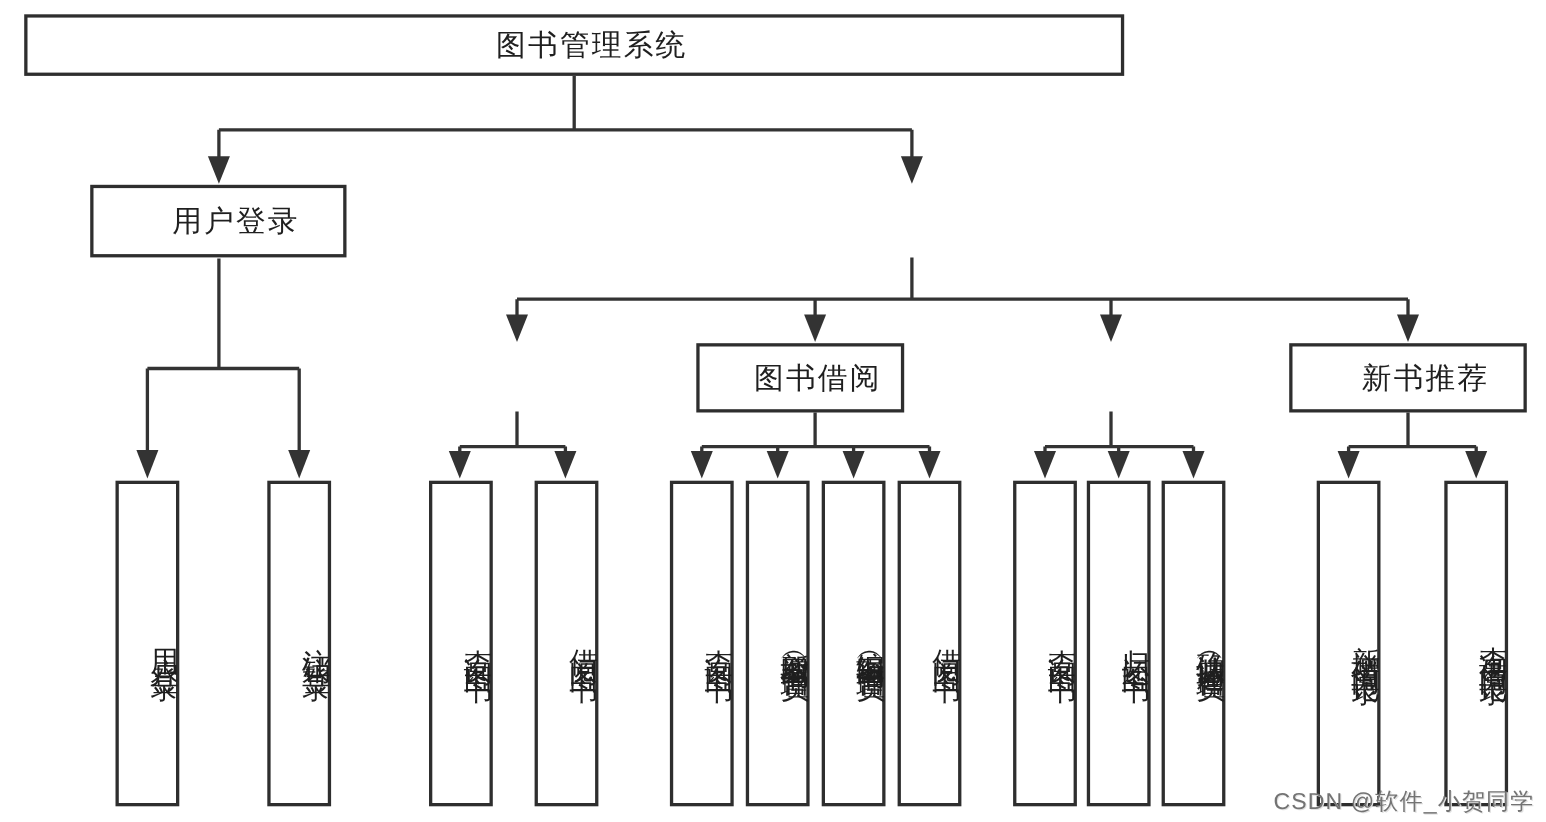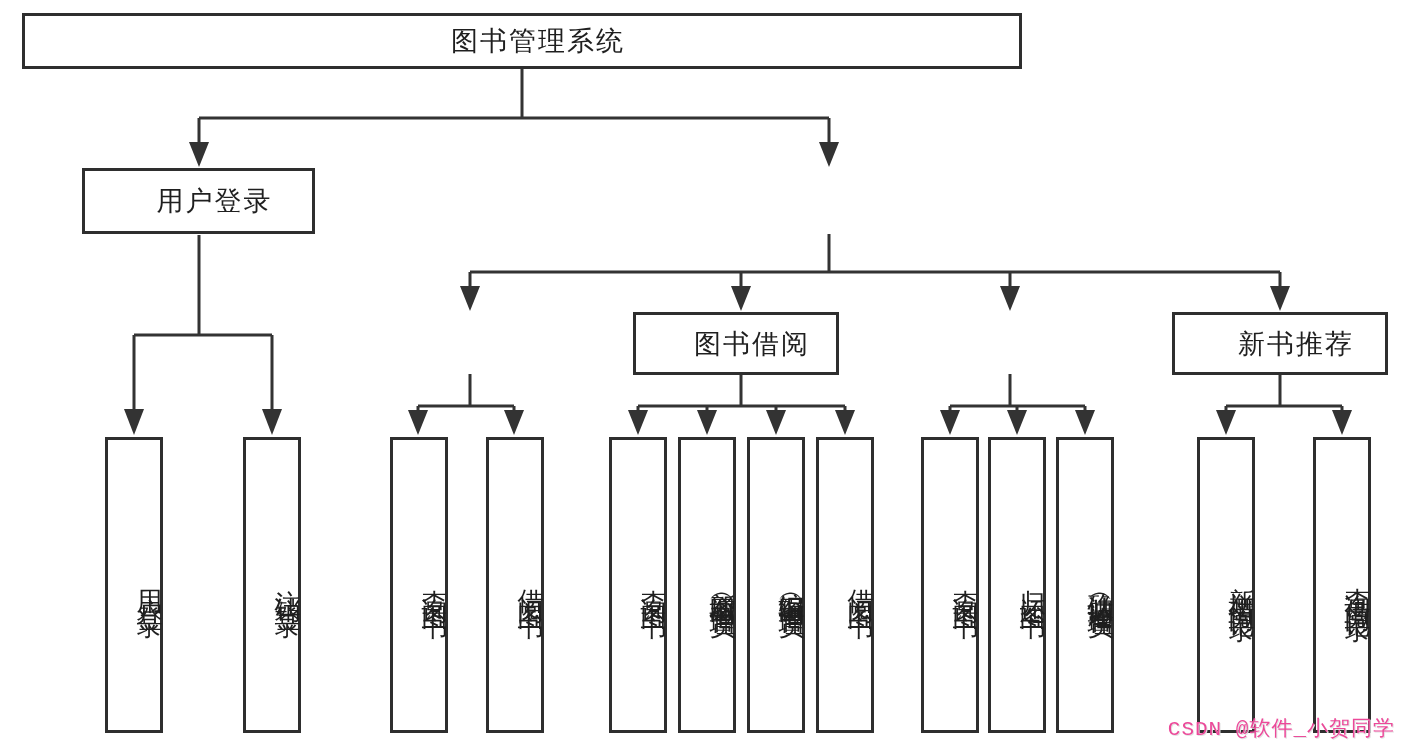--- a/index.html
+++ b/index.html
@@ -49,24 +49,24 @@
     white-space: normal;
   }
   .leaf .lbl.ls8 { letter-spacing: 8px; }
   .leaf .lbl.ls6 { letter-spacing: 6px; }
   .leaf .lbl.ls3 { letter-spacing: 3px; }
   .watermark {
     position: absolute;
     right: 10px;
     top: 714px;
     font-size: 21px;
-    color: #ec4899;
+    color: #737373;
     letter-spacing: 1px;
     z-index: 10;
-    font-family: Liberation Mono, monospace;
+    font-family: Liberation Sans, sans-serif;
     text-shadow: 1px 1px 0 #e2e2e2;
   }
 </style>
 </head>
 <body>
 
 <div class="canvas">
 
   <svg class="connectors" viewBox="0 0 1405 747" width="1405" height="747">
     <g>
@@ -112,21 +112,21 @@
   </svg>
 
   <div class="box root" style="left:22px;top:13px;width:1000px;height:56px">
     <span class="lbl">图书管理系统</span>
   </div>
 
   <div class="box" style="left:82px;top:168px;width:233px;height:66px">
     <span class="lbl">用户登录</span>
   </div>
 
-  <div class="box" style="left:633px;top:312px;width:206px;height:63px">
+  <div class="box" style="left:633px;top:312px;width:189px;height:63px">
     <span class="lbl">图书借阅</span>
   </div>
   <div class="box" style="left:1172px;top:312px;width:216px;height:63px">
     <span class="lbl">新书推荐</span>
   </div>
 
   <div class="box leaf" style="left:105px;top:437px;width:58px;height:296px">
     <span class="lbl ls8">用户登录</span>
   </div>
   <div class="box leaf" style="left:243px;top:437px;width:58px;height:296px">

